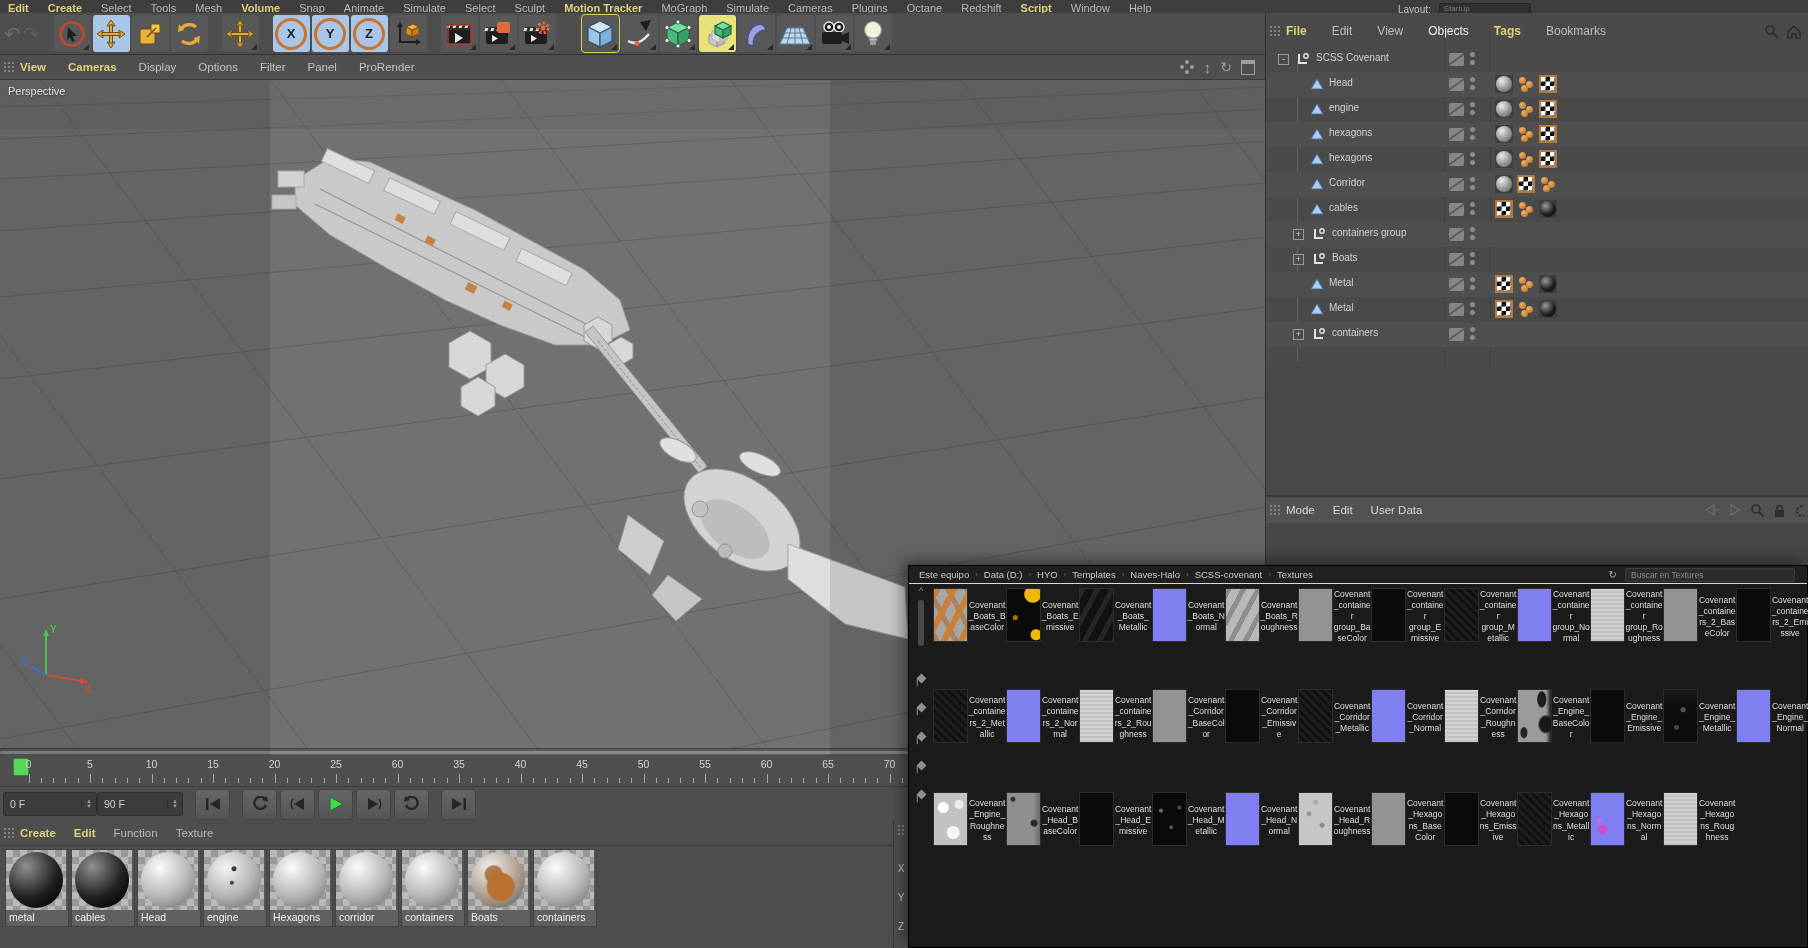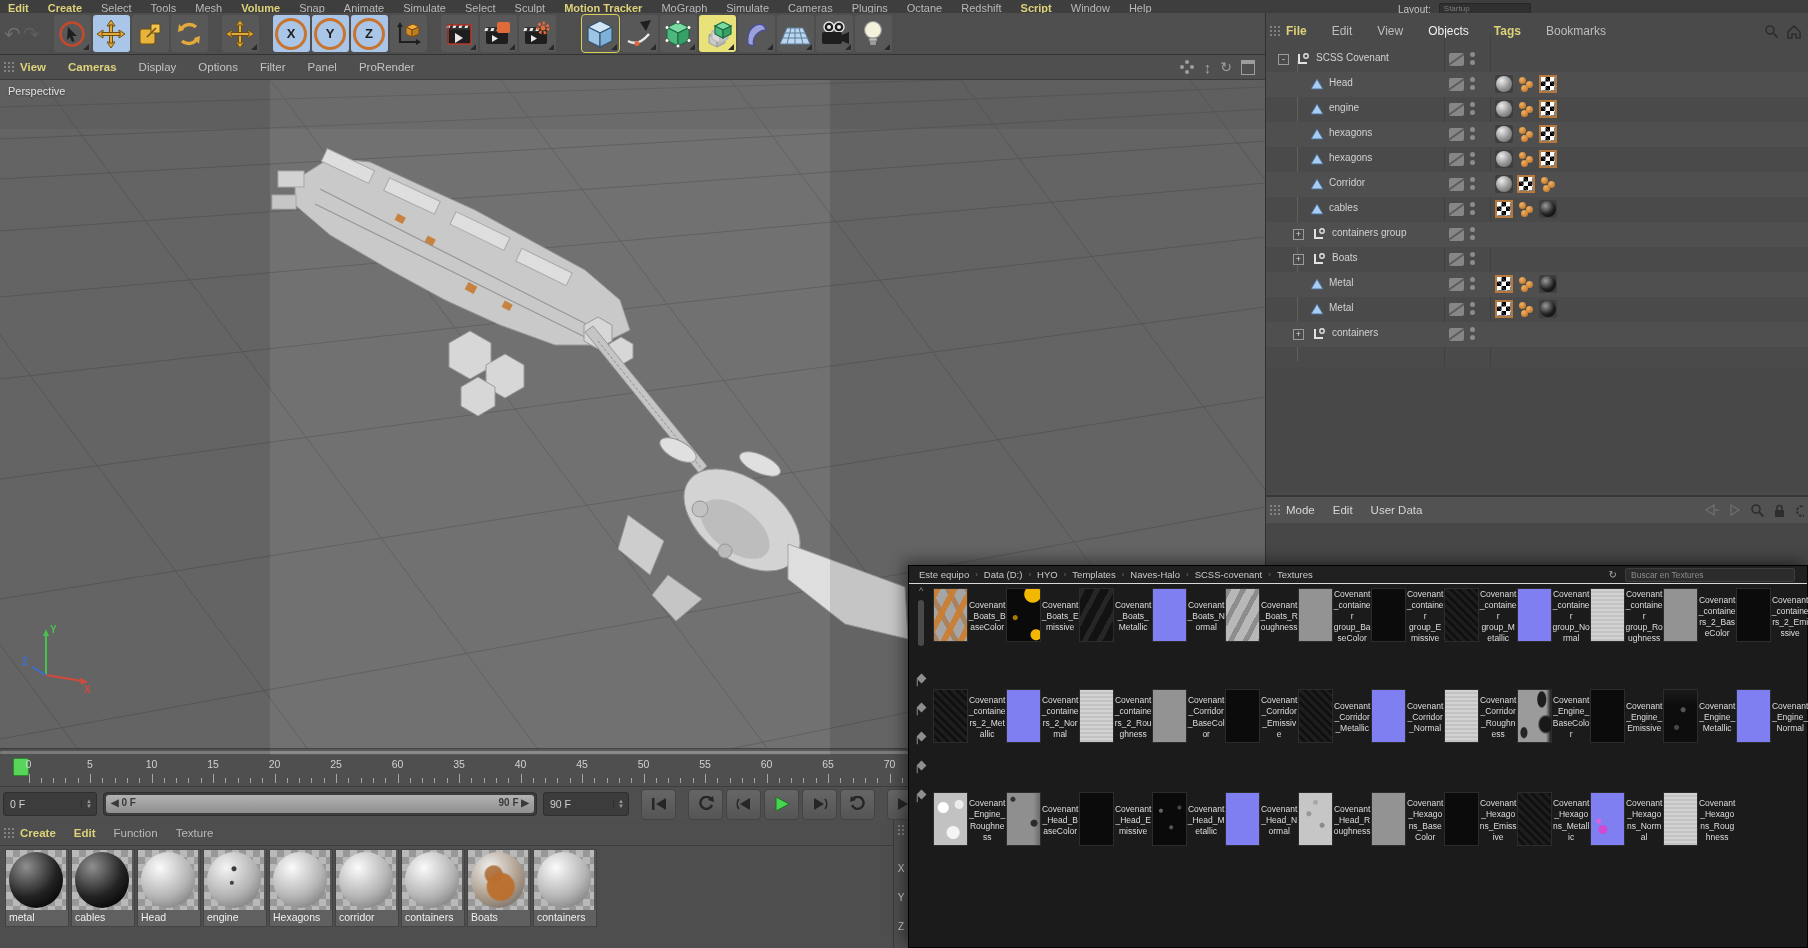--- a/index.html
+++ b/index.html
@@ -945,25 +945,20 @@
     <span class="tick" style="left: 901.8px; height: 5px;"></span>
   </div>
 <div id="controls" class="abs">
   <div class="spinbox" style="width:92px;margin-left:3px">
     <span class="val">0 F</span>
     <span class="spin-arrows">
         <span>▲</span>
         <span>▼</span>
       </span>
   </div>
-  <div id="rangeslider">
-    <div id="rangefill"></div>
-    <span class="range-txt" style="left:7px">◀ <span>0 F</span></span>
-    <span class="range-txt" style="right:7px"><span>90 F</span> ▶</span>
-  </div>
   <div class="spinbox" style="width:84px">
     <span class="val">90 F</span>
     <span class="spin-arrows">
         <span>▲</span>
         <span>▼</span>
       </span>
   </div>
   <div id="transport">
     <div class="pbtn">
       <svg width="18" height="14">

